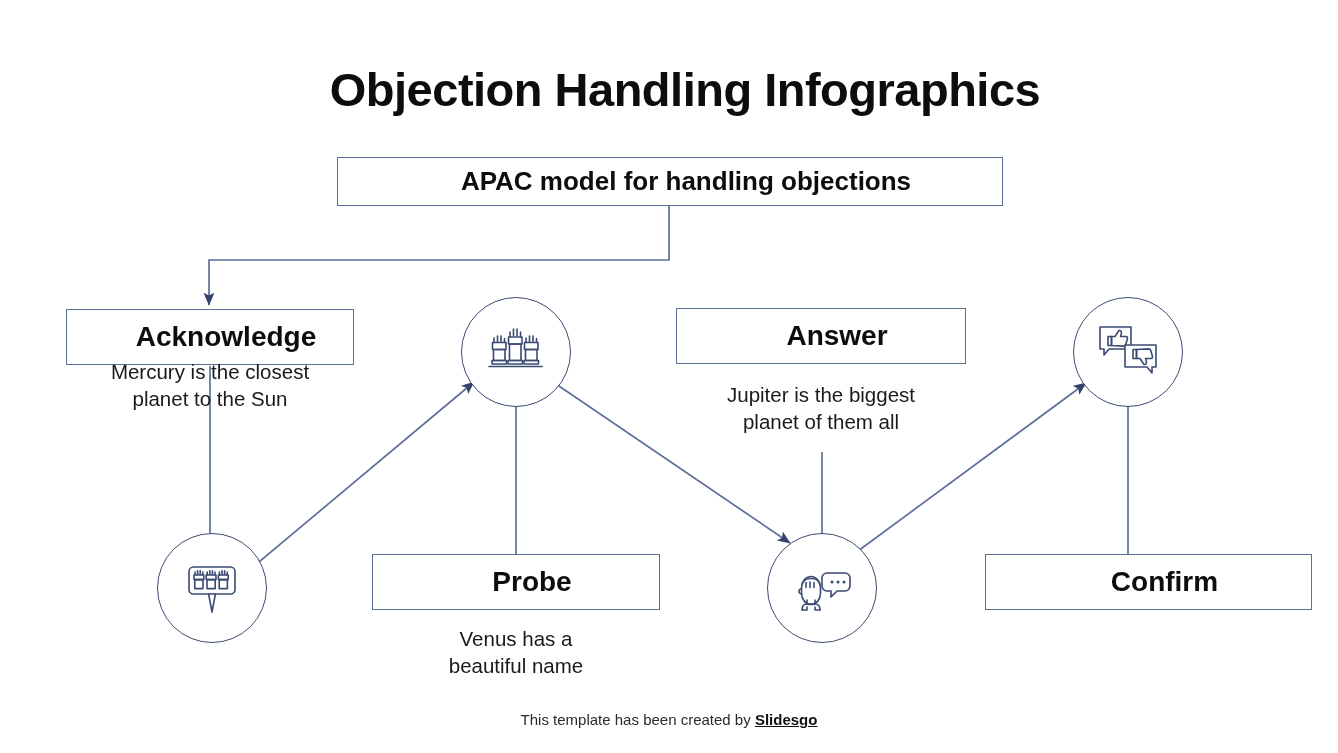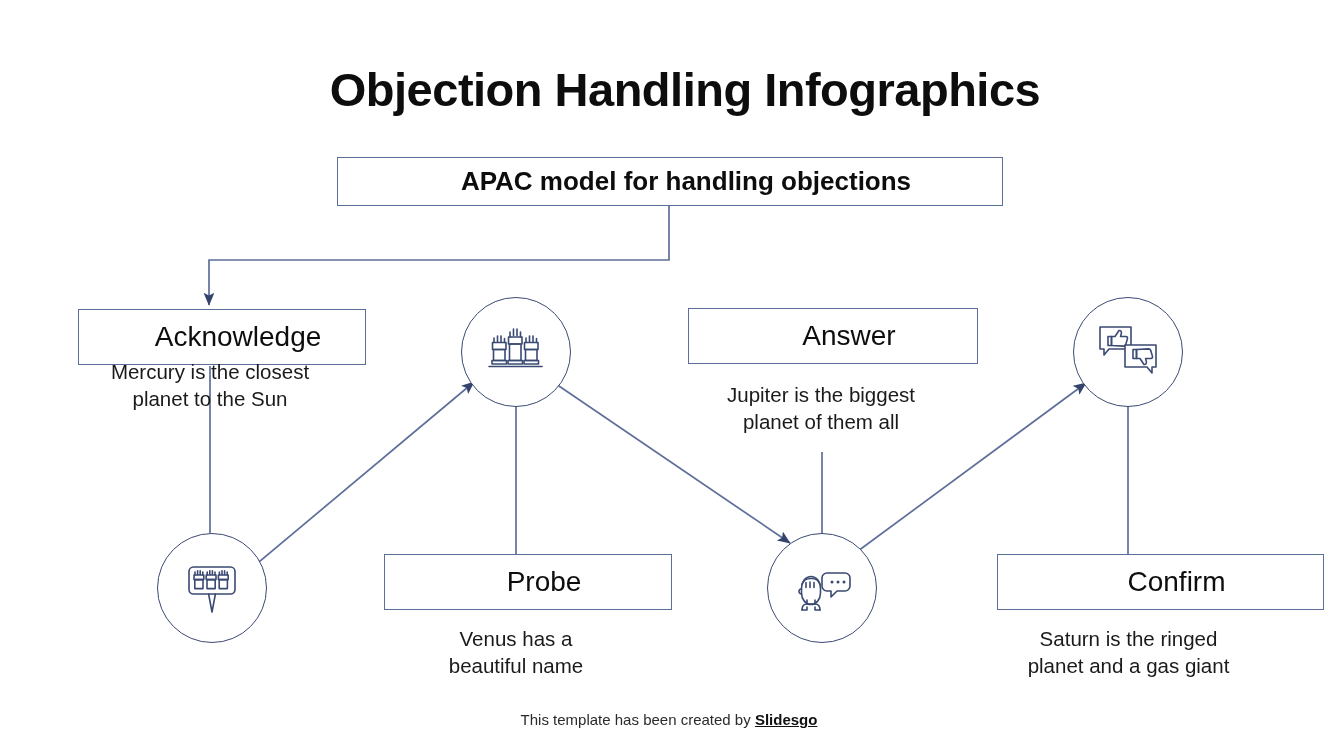--- a/index.html
+++ b/index.html
@@ -55,22 +55,21 @@
   }
   .node-box.subtitle-box {
     left: 337px; top: 157px;
     width: 666px; height: 49px;
     font-size: 26px;
     font-weight: bold;
   }
   .node-box.stage-box {
     height: 56px;
     font-size: 28px;
-    font-weight: normal;
-    margin-left: 12px;
+    font-weight: bold;
   }
   .box-acknowledge { left: 66px;  top: 309px; width: 288px; }
   .box-answer      { left: 676px; top: 308px; width: 290px; }
   .box-probe       { left: 372px; top: 554px; width: 288px; }
   .box-confirm     { left: 985px; top: 554px; width: 327px; }
 
   
   .caption {
     position: absolute;
     text-align: center;
@@ -167,22 +166,20 @@
   <div class="node-box stage-box box-confirm">
     <span>Confirm</span>
   </div>
 
   <div class="caption cap-acknowledge">Mercury is the closest
 planet to the Sun</div>
   <div class="caption cap-probe">Venus has a
 beautiful name</div>
   <div class="caption cap-answer">Jupiter is  the biggest
 planet of them all</div>
-  <div class="caption cap-confirm">Saturn is the ringed
-planet and a gas giant</div>
 
   <div class="node-circle circle-hands-up">
     <svg width="62" height="52" viewBox="0 0 62 52" fill="none" stroke="#3b4a73" stroke-width="1.6" stroke-linejoin="round" stroke-linecap="round">
 
       <path d="M9,16.5 v-4.5 M12.5,15.5 v-5.5 M16,15.5 v-5.5 M19.5,16.5 v-4"></path>
       <path d="M7.5,16.5 h13.5 v7 h-13.5 z"></path>
       <path d="M8.5,23.5 h11.5 v11 h-11.5 z"></path>
       <path d="M7,34.5 h14.5 v3.5 h-14.5 z"></path>
 
       <path d="M25,11 v-5 M28.5,9.5 v-6.5 M32,9.5 v-6.5 M35.5,11 v-5"></path>

